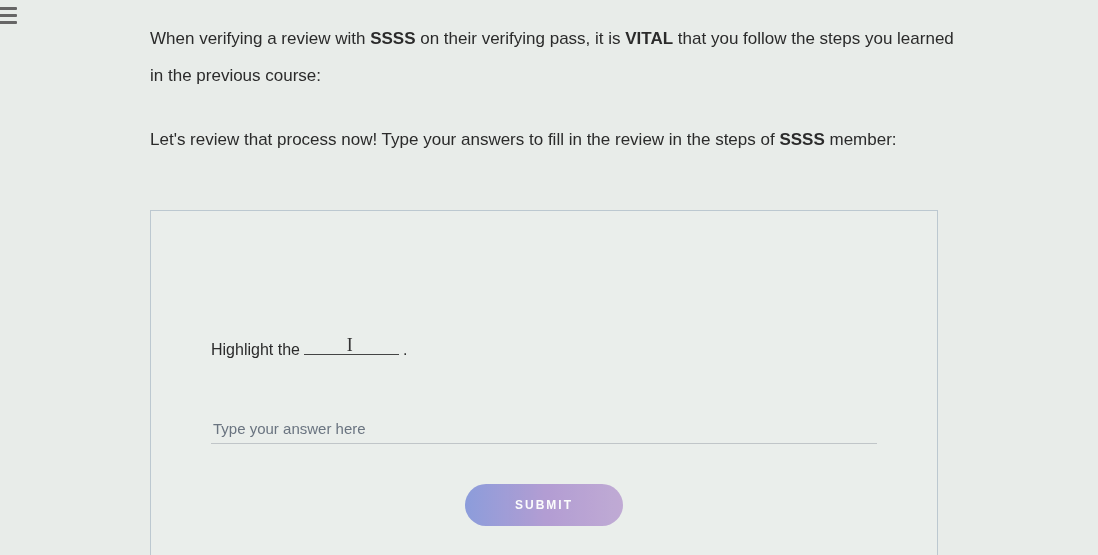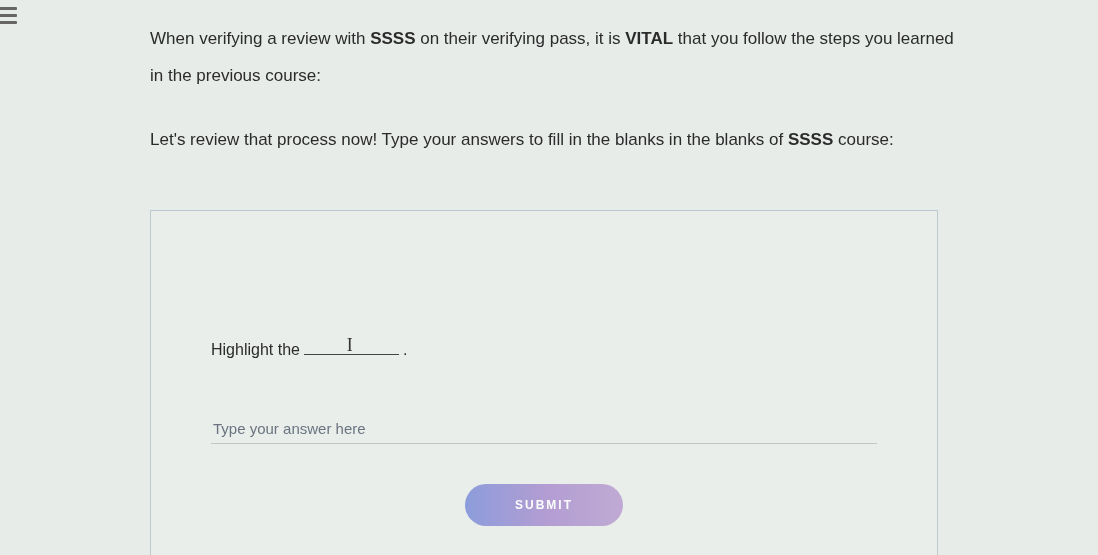--- a/index.html
+++ b/index.html
@@ -126,21 +126,21 @@
   <span></span>
 </div>
 
 <div class="content">
 
   <p class="intro-text">
     <span>When verifying a review with </span><strong>SSSS</strong><span> on their verifying pass, it is </span><strong>VITAL</strong><span> that you follow the steps you learned in the previous course:</span>
   </p>
 
   <p class="review-text">
-    <span>Let's review that process now!  Type your answers to fill in the blanks in the blanks of </span><strong>SSSS</strong><span> course:</span>
+    <span>Let's review that process now!  Type your answers to fill in the review in the steps of </span><strong>SSSS</strong><span> member:</span>
   </p>
 
   <div class="card">
     <div class="prompt-line">
       <span>Highlight the </span>
       <span class="blank">
         <span class="cursor">I</span>
       </span>
       <span>.</span>
     </div>

